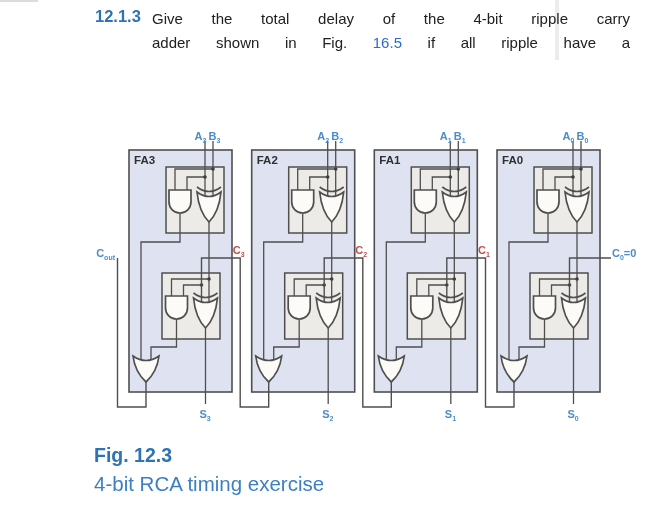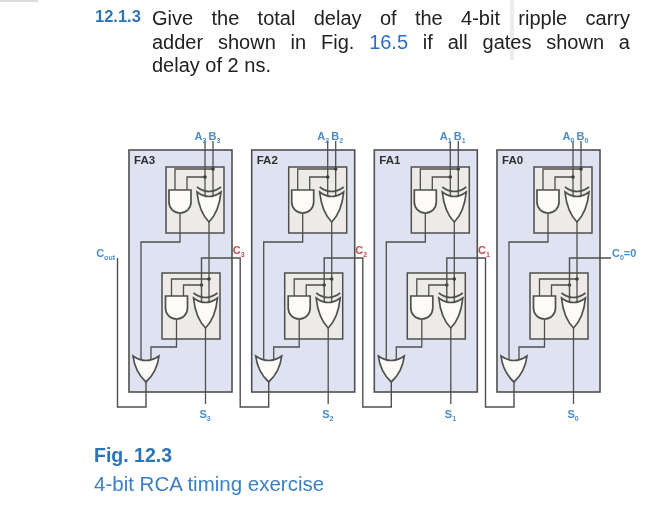--- a/index.html
+++ b/index.html
@@ -1,20 +1,20 @@
 <!DOCTYPE html>
 <html style="--heading-blue: #2e74b5; --link-blue: #2d6cc8; --caption-blue: #3b7fc4;"><head>
 <meta charset="utf-8">
 <style>
   html,body{margin:0;padding:0;width:649px;height:516px;background:#fff;overflow:hidden;
     font-family:"Liberation Sans","DejaVu Sans",sans-serif;}
-  .page{position:relative;width:514px;height:516px;background:#fff;}
+  .page{position:relative;width:514px;height:516px;background:#fff;padding-left:45px;}
   .prob-num{position:absolute;left:95px;top:7px;font-size:16.5px;font-weight:bold;
     color:var(--heading-blue);}
-  .prob-text{position:absolute;left:152px;top:7px;width:478px;font-size:20px;
+  .prob-text{position:absolute;left:152px;top:7px;width:478px;font-size:15px;
     line-height:23.5px;color:#212121;}
   .prob-text .line.j{text-align:justify;text-align-last:justify;}
   .prob-text .link{color:var(--link-blue);cursor:pointer;}
   .fig{position:absolute;left:80px;top:118px;width:569px;height:312px;}
   svg text{font-family:"Liberation Sans","DejaVu Sans",sans-serif;}
   .cap{position:absolute;left:94px;top:441px;}
   .cap-label{font-size:19.5px;font-weight:bold;color:var(--heading-blue);line-height:28px;}
   .cap-title{font-size:20.5px;color:var(--caption-blue);line-height:30px;}
   .edge-top{position:absolute;left:0;top:0;width:38px;height:2px;background:#dcdcdc;}
   .edge-right{position:absolute;right:0;top:0;width:4px;height:60px;background:#ececec;}
@@ -22,22 +22,21 @@
 </head>
 <body>
 
 <div class="page">
   <div class="edge-top"></div>
   <div class="edge-right"></div>
 
   <div class="prob-num">12.1.3</div>
   <div class="prob-text">
       <div class="line j"><span>Give the total delay of the 4-bit ripple carry</span></div>
-      <div class="line j"><span>adder shown in Fig. </span><span class="link">16.5</span><span> if all gates shown a</span></div>
-      <div class="line"><span>delay of 2 ns.</span></div>
+      <div class="line j"><span>adder shown in Fig. </span><span class="link">16.5</span><span> if all ripple have a</span></div>
     </div>
 
   <svg class="fig" viewBox="0 0 569 312">
       <g transform="translate(49,32)">
         <rect x="0" y="0" width="103" height="242" fill="#dfe3f1" stroke="#4f4f4f" stroke-width="1.6"></rect>
         <rect x="37" y="17" width="58" height="66" fill="#edebe7" stroke="#4f4f4f" stroke-width="1.5"></rect>
         <rect x="33" y="123" width="58" height="66" fill="#edebe7" stroke="#4f4f4f" stroke-width="1.5"></rect>
         <path d="M76,-9 V58" stroke="#4f4f4f" stroke-width="1.3" fill="none"></path>
         <path d="M84,-9 V58" stroke="#4f4f4f" stroke-width="1.3" fill="none"></path>
         <path d="M84,19 H46 V42" stroke="#4f4f4f" stroke-width="1.3" fill="none"></path>

